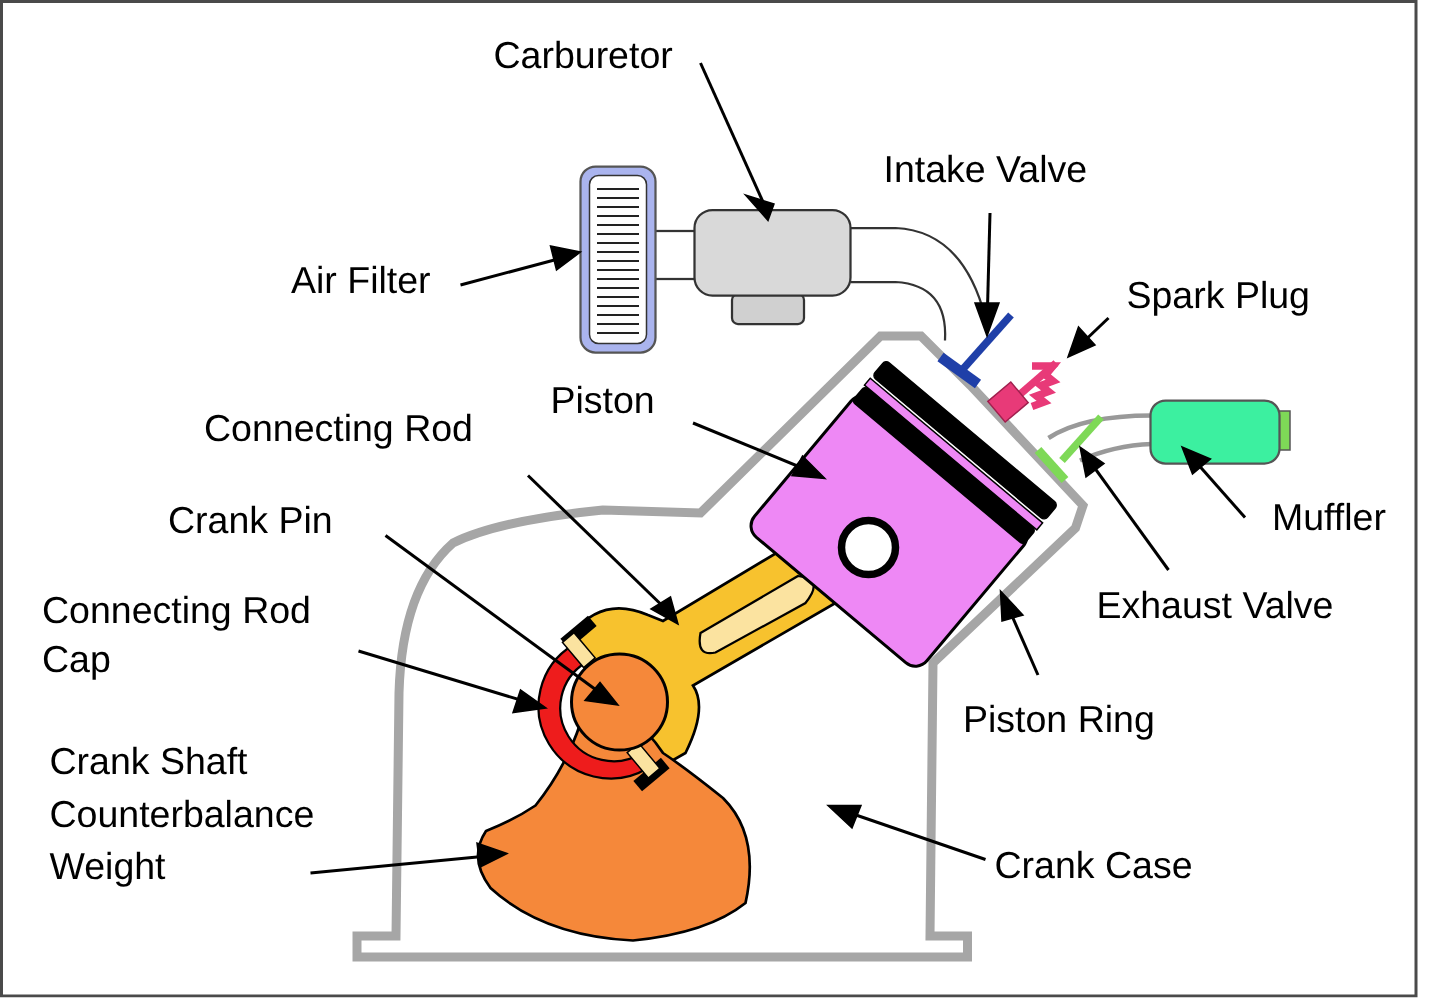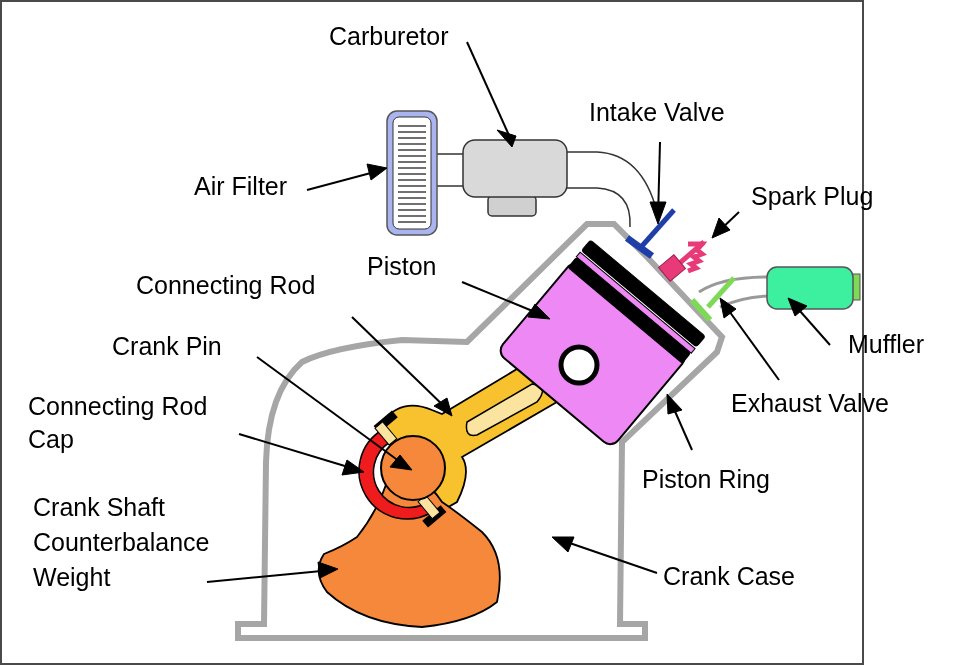--- a/index.html
+++ b/index.html
@@ -1,18 +1,18 @@
 <!DOCTYPE html>
 <html><head>
 <meta charset="utf-8">
 <style>
   html, body { margin: 0; padding: 0; background: #ffffff; }
   body { width: 960px; height: 665px; overflow: hidden; }
   #frame {
-    position: relative; width: 864px; height: 665px; box-sizing: border-box;
+    position: relative; width: 945px; height: 665px; box-sizing: border-box;
     border: 2px solid #4a4a4a; background: #ffffff;
   }
   svg { position: absolute; left: 0; top: 0; }
   .lbl { font-family: "Liberation Sans", sans-serif; font-size: 25px; fill: #000; }
   .lead { stroke: #000; stroke-width: 2; fill: none; }
   .head { fill: #000; stroke: #000; stroke-width: 1; stroke-linejoin: miter; }
 </style>
 </head>
 <body>
 

